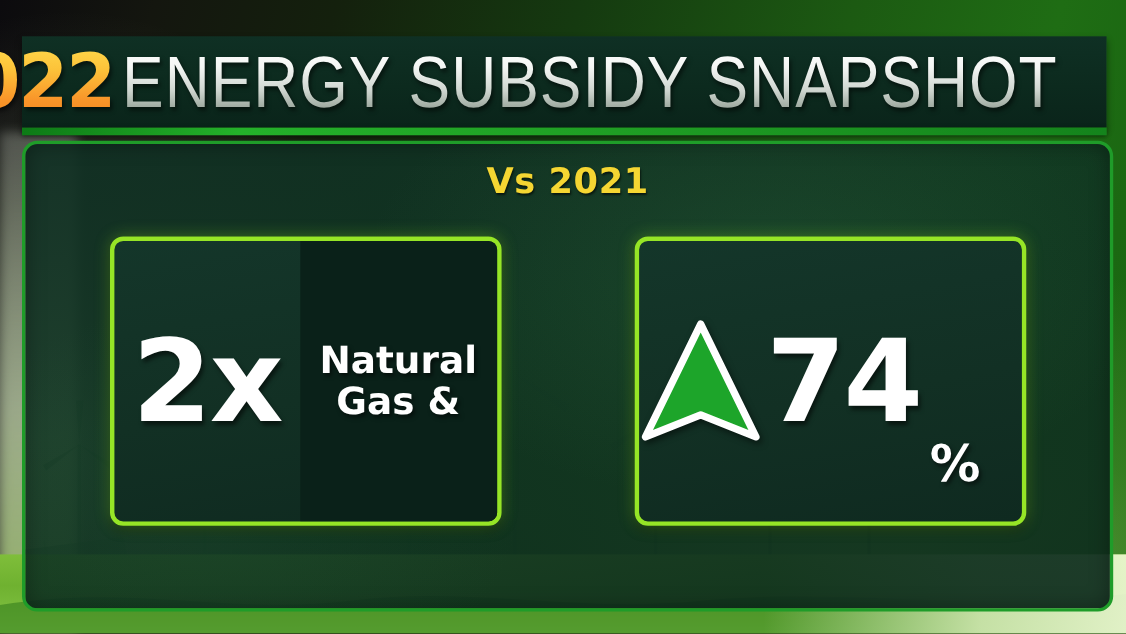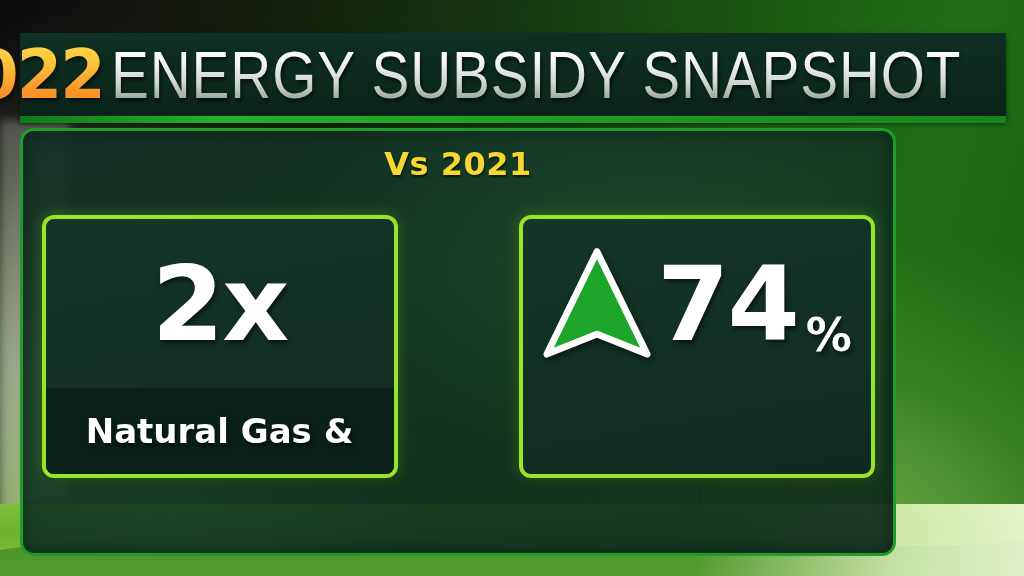--- a/index.html
+++ b/index.html
@@ -103,21 +103,21 @@
     background:linear-gradient(180deg,#ffffff 0%, #f4f6f4 30%, #cfd6d0 62%, #9aa69c 88%, #8e9a90 100%);
     -webkit-background-clip:text; background-clip:text;
     color:transparent; -webkit-text-fill-color:transparent;
     filter:drop-shadow(2px 3px 2px rgba(0,0,0,.55));
   }
 
   
   .panel {
     position:absolute;
     left:20px; top:128px;
-    width:876px; height:428px;
+    width:992px; height:428px;
     border:3px solid #1f9c29;
     border-radius:14px;
     background:linear-gradient(165deg, rgba(17,48,36,.93) 0%, rgba(16,52,34,.90) 40%, rgba(13,44,28,.93) 100%);
     box-shadow:0 0 18px rgba(0,0,0,.35) inset;
     overflow:hidden;
   }
   .panel-sheen {
     position:absolute; inset:0;
     background:
       radial-gradient(ellipse 520px 300px at 68% 28%, rgba(60,120,80,.22), rgba(0,0,0,0) 70%),
@@ -142,21 +142,21 @@
     display:flex; justify-content:center; gap:121px;
   }
   .card {
     position:relative;
     width:356px; height:263px;
     border:4px solid #96e526;
     border-radius:12px;
     background:linear-gradient(170deg,#14362a 0%, #123024 55%, #0f2a20 100%);
     box-shadow:0 0 14px rgba(140,230,40,.35), 0 4px 10px rgba(0,0,0,.45);
     overflow:hidden;
-    display:flex; flex-direction:column;
+    display:flex; flex-direction:row;
   }
   .card-top {
     flex:0 0 169px;
     display:flex; align-items:center; justify-content:center;
     gap:6px;
   }
   .card-bottom {
     flex:1;
     background:#0a2119;
     display:flex; align-items:center; justify-content:center;

